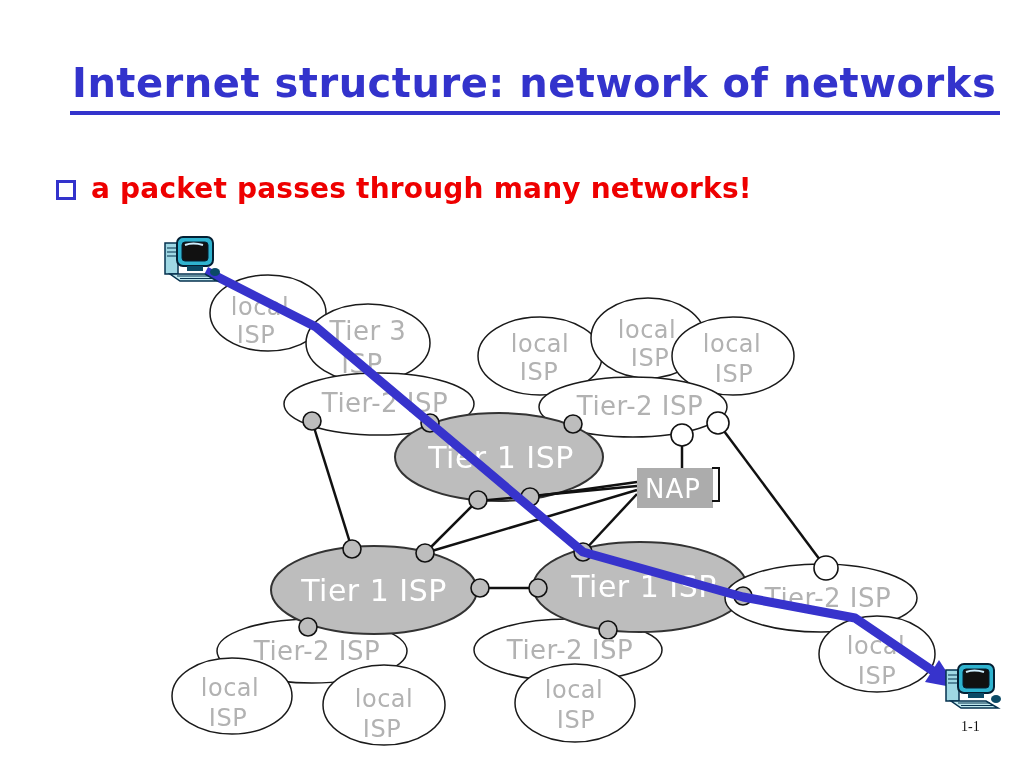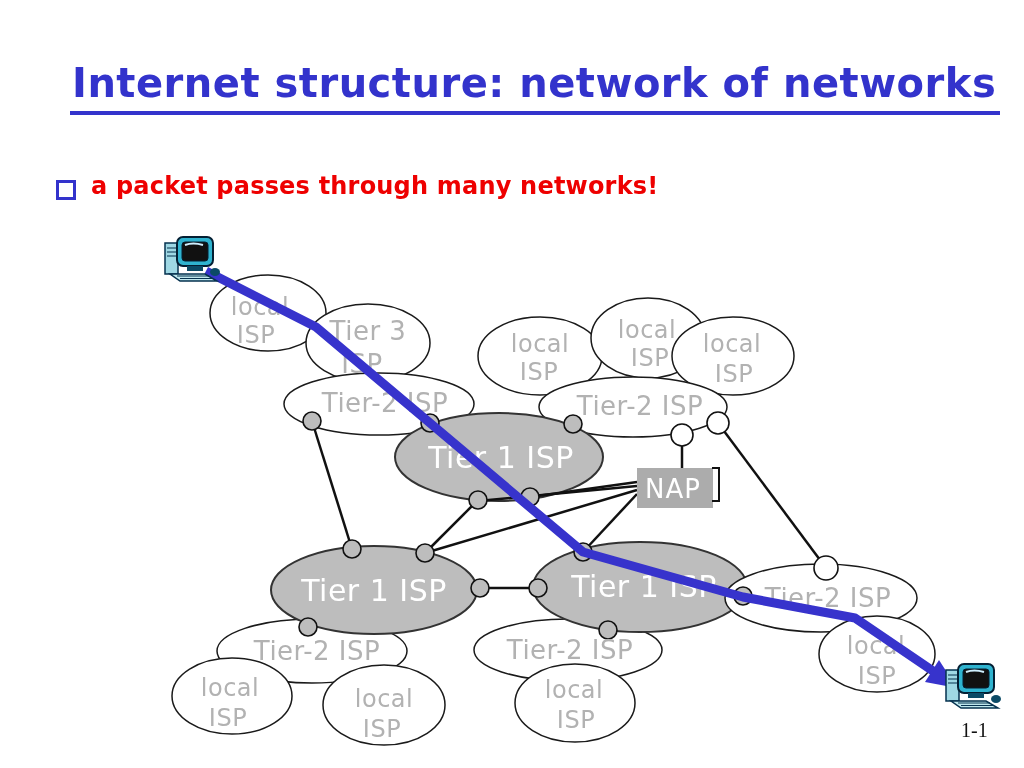--- a/index.html
+++ b/index.html
@@ -15,31 +15,31 @@
   }
   .bullet-row{
     position:absolute;top:172px;left:56px;
     display:flex;align-items:flex-start;
   }
   .bullet-square{
     width:14px;height:14px;border:3px solid #3333cc;background:#fff;
     margin-top:8px;flex:0 0 auto;
   }
   .bullet-text{
-    margin-left:15px;font-size:24px;font-weight:bold;color:#ee0000;
+    margin-left:15px;font-size:28px;font-weight:bold;color:#ee0000;
     white-space:nowrap;letter-spacing:0.2px;
   }
   svg.diagram{position:absolute;left:0;top:0;}
   .footer-section{
     position:absolute;left:798px;top:720px;
     font-size:20px;font-weight:bold;color:#111;letter-spacing:0.5px;
   }
   .footer-page{
     position:absolute;left:961px;top:719px;
-    font-size:20px;color:#111;font-family:"Liberation Serif",serif;
+    font-size:14px;color:#111;font-family:"Liberation Serif",serif;
   }
   text{font-family:"DejaVu Sans",sans-serif;}
   .lbl{fill:#b2b2b2;font-size:24px;letter-spacing:0.5px;}
   .lbl-t2{fill:#b2b2b2;font-size:26px;letter-spacing:0.5px;}
   .lbl-t1{fill:#ffffff;font-size:30px;letter-spacing:0.5px;}
   .lbl-nap{fill:#ffffff;font-size:26px;letter-spacing:1px;}
   .ell{fill:#ffffff;stroke:#1a1a1a;stroke-width:1.5;}
   .ell-gray{fill:#bdbdbd;stroke:#333333;stroke-width:2;}
   .edge{stroke:#111111;stroke-width:2.5;}
   .dot{fill:#bdbdbd;stroke:#111111;stroke-width:1.6;}

